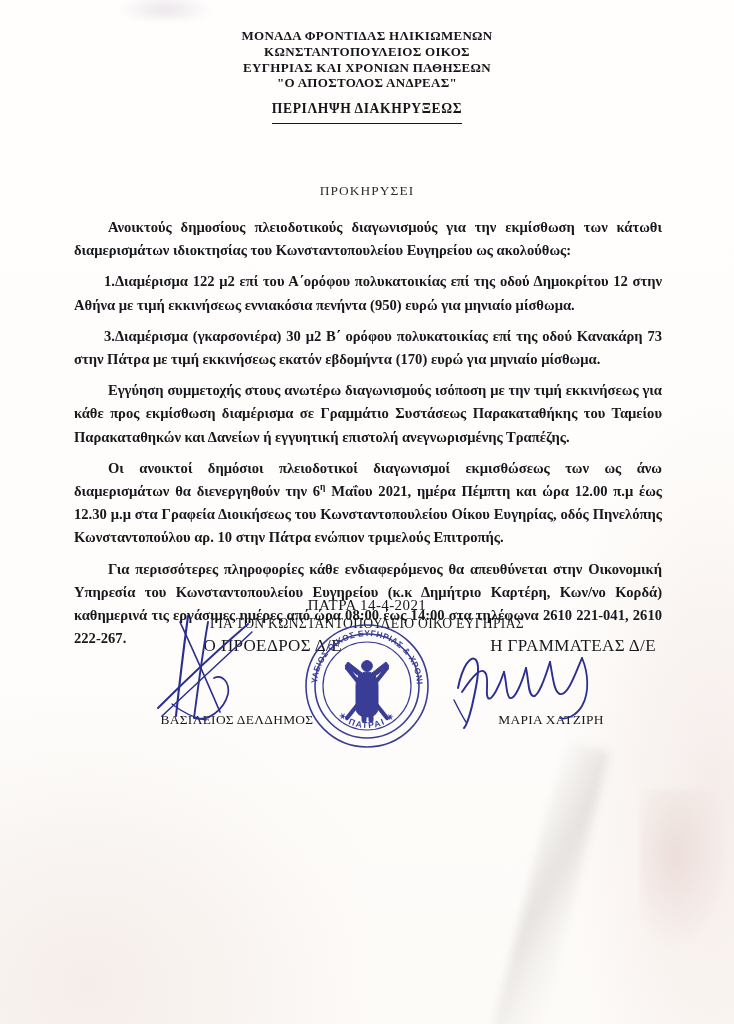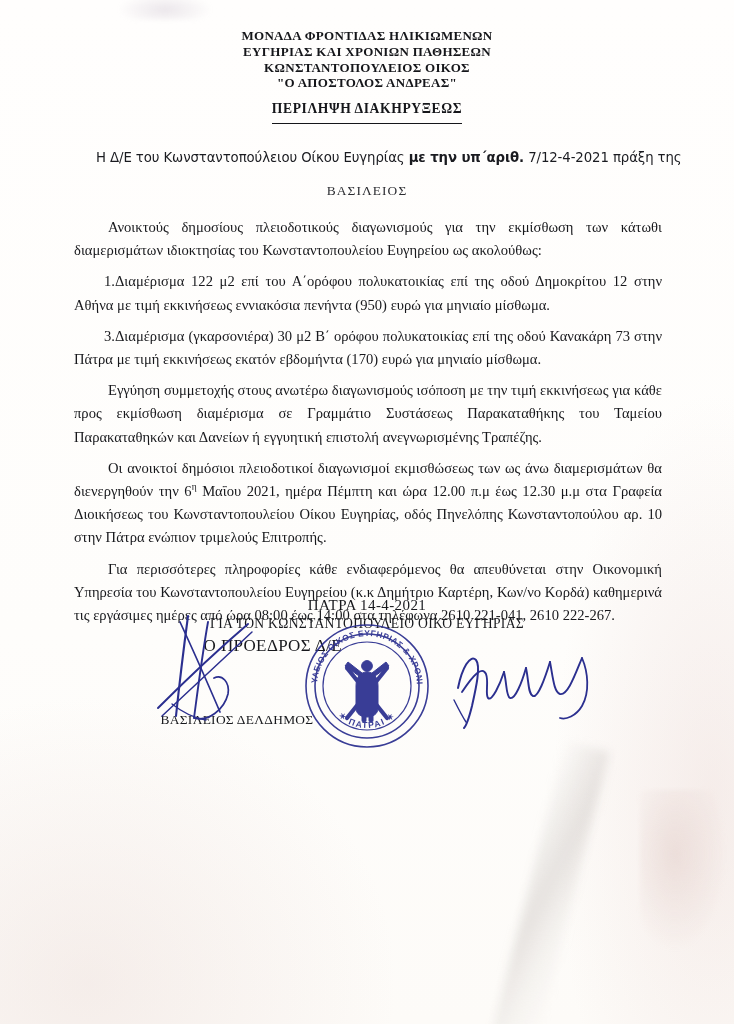--- a/index.html
+++ b/index.html
@@ -131,20 +131,21 @@
   }
   .body-block p {
     margin: 0 0 0 0;
     text-align: justify;
     text-justify: inter-word;
     text-indent: 34px;
     font-size: 14.6px;
     line-height: 23.2px;
     color: #17181c;
     hyphens: none;
+    font-weight: bold;
   }
   .body-block p.tight { text-indent: 30px; }
   .body-block p + p { margin-top: 8px; }
   sup.ord { font-size: 9.5px; vertical-align: super; line-height: 0; }
 
   
   .closing {
     position: absolute;
     left: 0;
     top: 596px;
@@ -230,51 +231,54 @@
 <body>
 
 <div class="page">
 
   <div class="crease"></div>
   <div class="smudge-tr"></div>
   <div class="smudge-top"></div>
 
   <div class="letterhead">
     <div class="lh-line">ΜΟΝΑΔΑ ΦΡΟΝΤΙΔΑΣ ΗΛΙΚΙΩΜΕΝΩΝ</div>
+    <div class="lh-line">ΚΩΝΣΤΑΝΤΟΠΟΥΛΕΙΟΣ ΟΙΚΟΣ</div>
     <div class="lh-line">ΕΥΓΗΡΙΑΣ ΚΑΙ ΧΡΟΝΙΩΝ ΠΑΘΗΣΕΩΝ</div>
-    <div class="lh-line">ΚΩΝΣΤΑΝΤΟΠΟΥΛΕΙΟΣ ΟΙΚΟΣ</div>
     <div class="lh-line">"Ο ΑΠΟΣΤΟΛΟΣ ΑΝΔΡΕΑΣ"</div>
   </div>
 
   <div class="doc-title">
     <div class="dt-line"><span class="u">ΠΕΡΙΛΗΨΗ  ΔΙΑΚΗΡΥΞΕΩΣ</span></div>
   </div>
 
-  <div class="intro"><span>Η Δ/Ε του Κωνσταντοπούλειου Οίκου Ευγηρίας </span><b>με την υπ΄αριθ.</b><span> 7/12-4-2021 πράξη της</span></div>
-
-  <div class="proclaim">ΒΑΣΙΛΕΙΟΣ</div>
+
+  <div class="proclaim">ΠΡΟΚΗΡΥΣΕΙ</div>
 
   <div class="body-block">
     <p>Ανοικτούς δημοσίους πλειοδοτικούς διαγωνισμούς για την εκμίσθωση των κάτωθι διαμερισμάτων ιδιοκτησίας του Κωνσταντοπουλείου Ευγηρείου ως ακολούθως:</p>
     <p class="tight">1.Διαμέρισμα 122 μ2 επί του Α΄ορόφου πολυκατοικίας επί της οδού Δημοκρίτου 12 στην Αθήνα με τιμή εκκινήσεως εννιακόσια πενήντα (950) ευρώ για μηνιαίο μίσθωμα.</p>
     <p class="tight">3.Διαμέρισμα (γκαρσονιέρα) 30 μ2 Β΄ ορόφου πολυκατοικίας επί της οδού Κανακάρη 73 στην Πάτρα με τιμή εκκινήσεως εκατόν εβδομήντα (170) ευρώ για μηνιαίο μίσθωμα.</p>
     <p>Εγγύηση συμμετοχής στους ανωτέρω διαγωνισμούς ισόποση με την τιμή εκκινήσεως για κάθε προς εκμίσθωση διαμέρισμα σε Γραμμάτιο Συστάσεως Παρακαταθήκης του Ταμείου Παρακαταθηκών και Δανείων ή εγγυητική επιστολή ανεγνωρισμένης Τραπέζης.</p>
     <p><span>Οι ανοικτοί δημόσιοι πλειοδοτικοί διαγωνισμοί εκμισθώσεως των ως άνω διαμερισμάτων θα διενεργηθούν την 6</span><sup class="ord">η</sup><span> Μαΐου 2021, ημέρα Πέμπτη και ώρα 12.00 π.μ έως 12.30 μ.μ στα Γραφεία Διοικήσεως του Κωνσταντοπουλείου Οίκου Ευγηρίας, οδός Πηνελόπης Κωνσταντοπούλου αρ. 10 στην Πάτρα ενώπιον τριμελούς Επιτροπής.</span></p>
     <p>Για περισσότερες πληροφορίες  κάθε ενδιαφερόμενος θα απευθύνεται στην Οικονομική Υπηρεσία του Κωνσταντοπουλείου Ευγηρείου (κ.κ Δημήτριο Καρτέρη, Κων/νο Κορδά) καθημερινά τις εργάσιμες ημέρες από ώρα 08:00 έως 14:00 στα τηλέφωνα 2610 221-041, 2610 222-267.</p>
   </div>
 
   <div class="closing">
     <div class="cl-city">ΠΑΤΡΑ 14-4-2021</div>
     <div class="cl-for">ΓΙΑ ΤΟΝ ΚΩΝΣΤΑΝΤΟΠΟΥΛΕΙΟ ΟΙΚΟ ΕΥΓΗΡΙΑΣ</div>
   </div>
 
   <div class="sig-row">
     <div class="sig-col left">
       <div class="sig-role">Ο ΠΡΟΕΔΡΟΣ Δ/Ε</div>
       <div class="sig-name">ΒΑΣΙΛΕΙΟΣ ΔΕΛΔΗΜΟΣ</div>
+    </div>
+    <div class="sig-col right">
+      <div class="sig-role">Η ΓΡΑΜΜΑΤΕΑΣ Δ/Ε</div>
+      <div class="sig-name">ΜΑΡΙΑ ΧΑΤΖΙΡΗ</div>
     </div>
   </div>
 
   <div class="ink sig-left-ink">
     <svg viewBox="0 0 130 120" width="130" height="120" aria-hidden="true">
       <path d="M38 4 C 34 34, 30 66, 26 104" stroke-width="2.1"></path>
       <path d="M30 10 C 44 40, 58 72, 70 100" stroke-width="1.7"></path>
       <path d="M8 96 C 38 66, 70 36, 98 12" stroke-width="2.0"></path>
       <path d="M12 104 C 44 74, 76 44, 102 20" stroke-width="1.5"></path>
       <path d="M58 10 C 52 44, 48 76, 44 106" stroke-width="1.9"></path>

